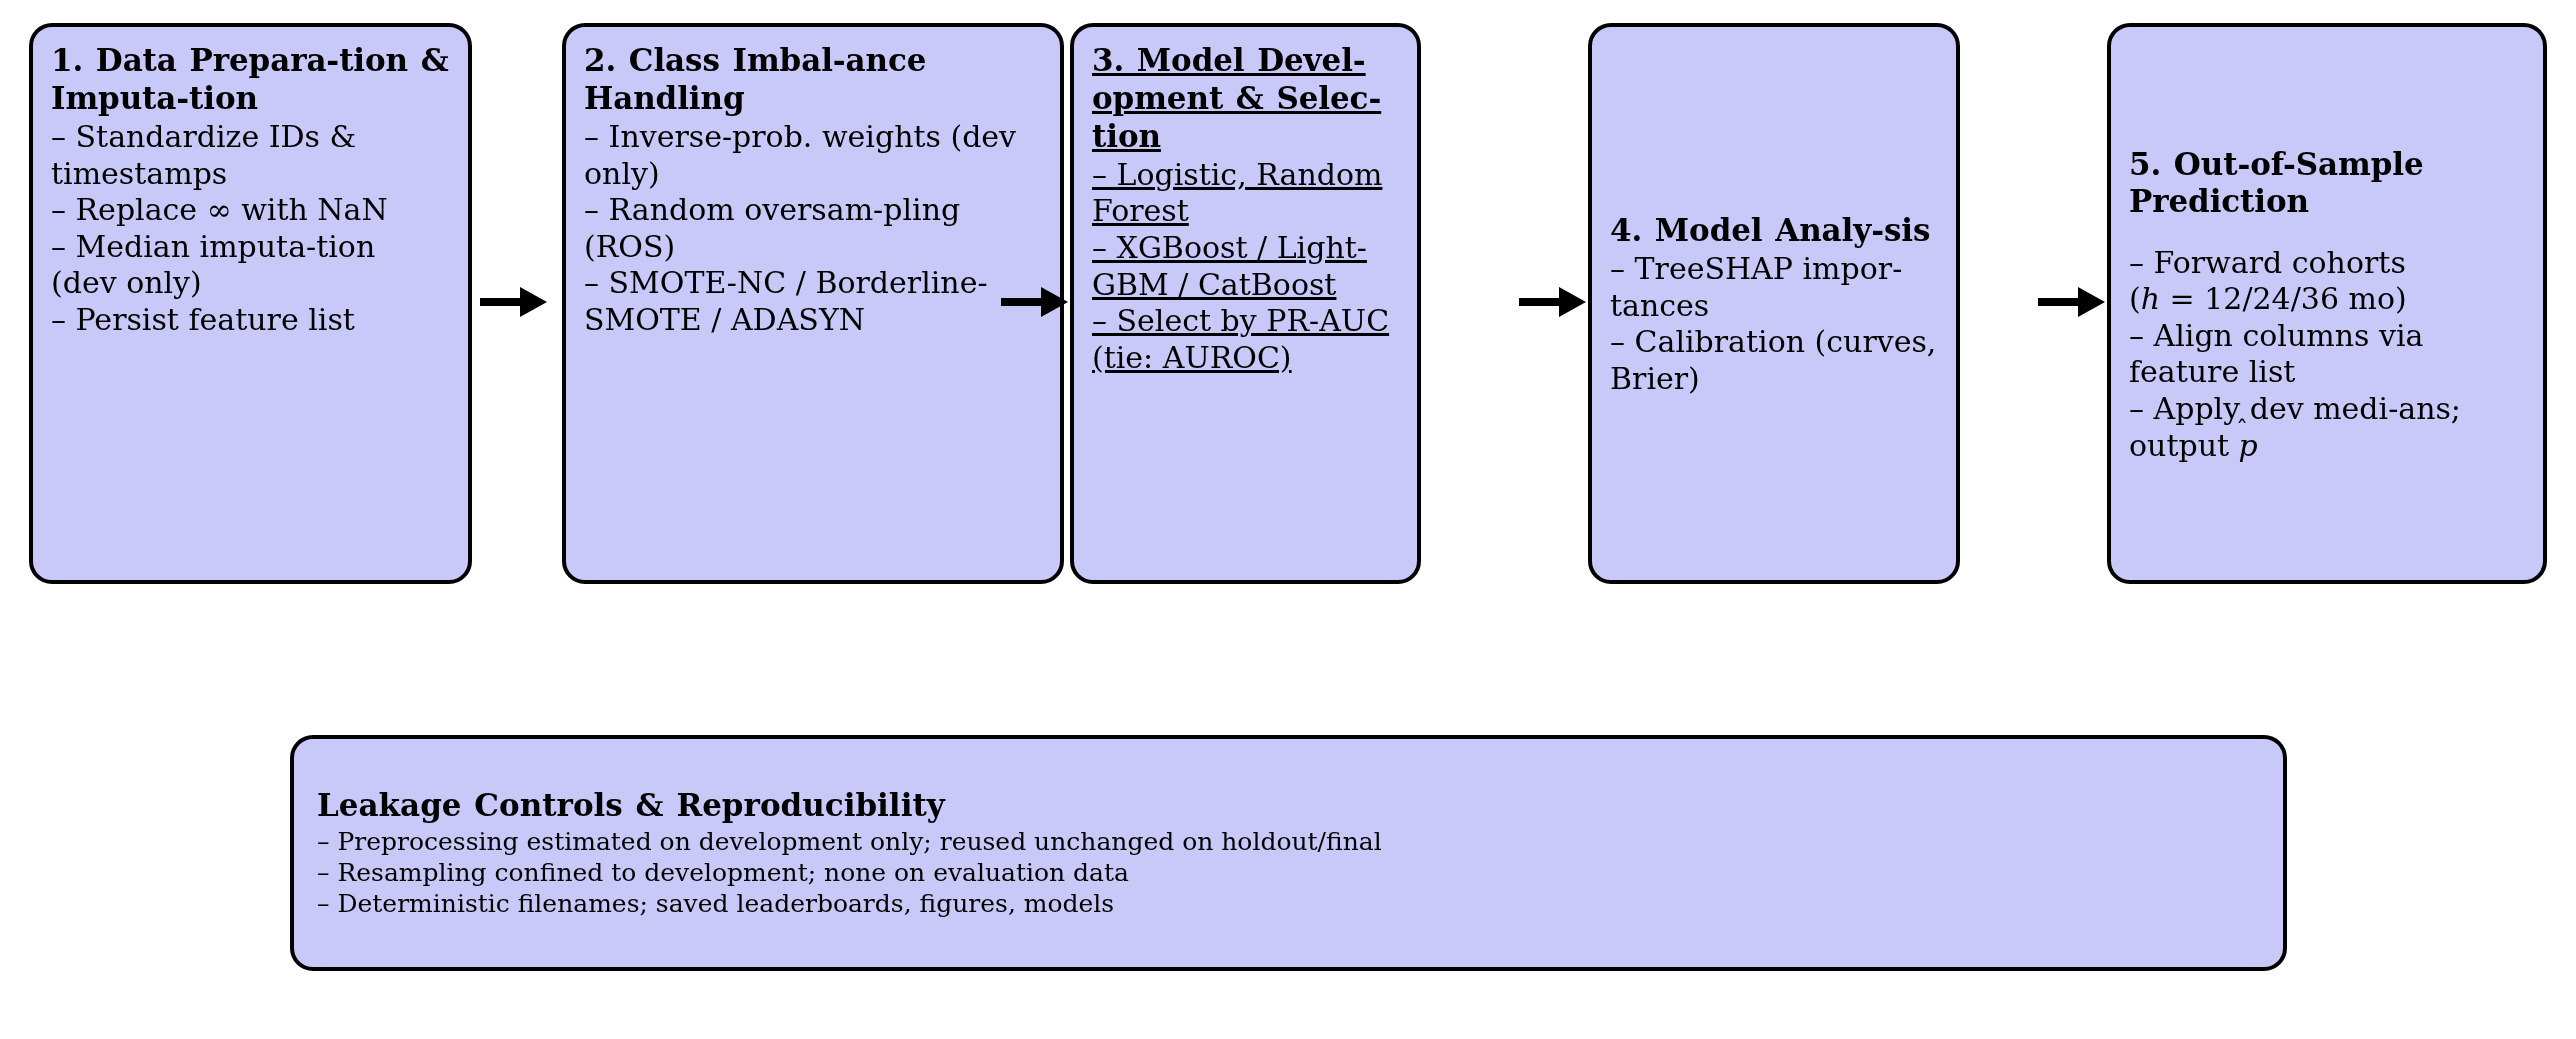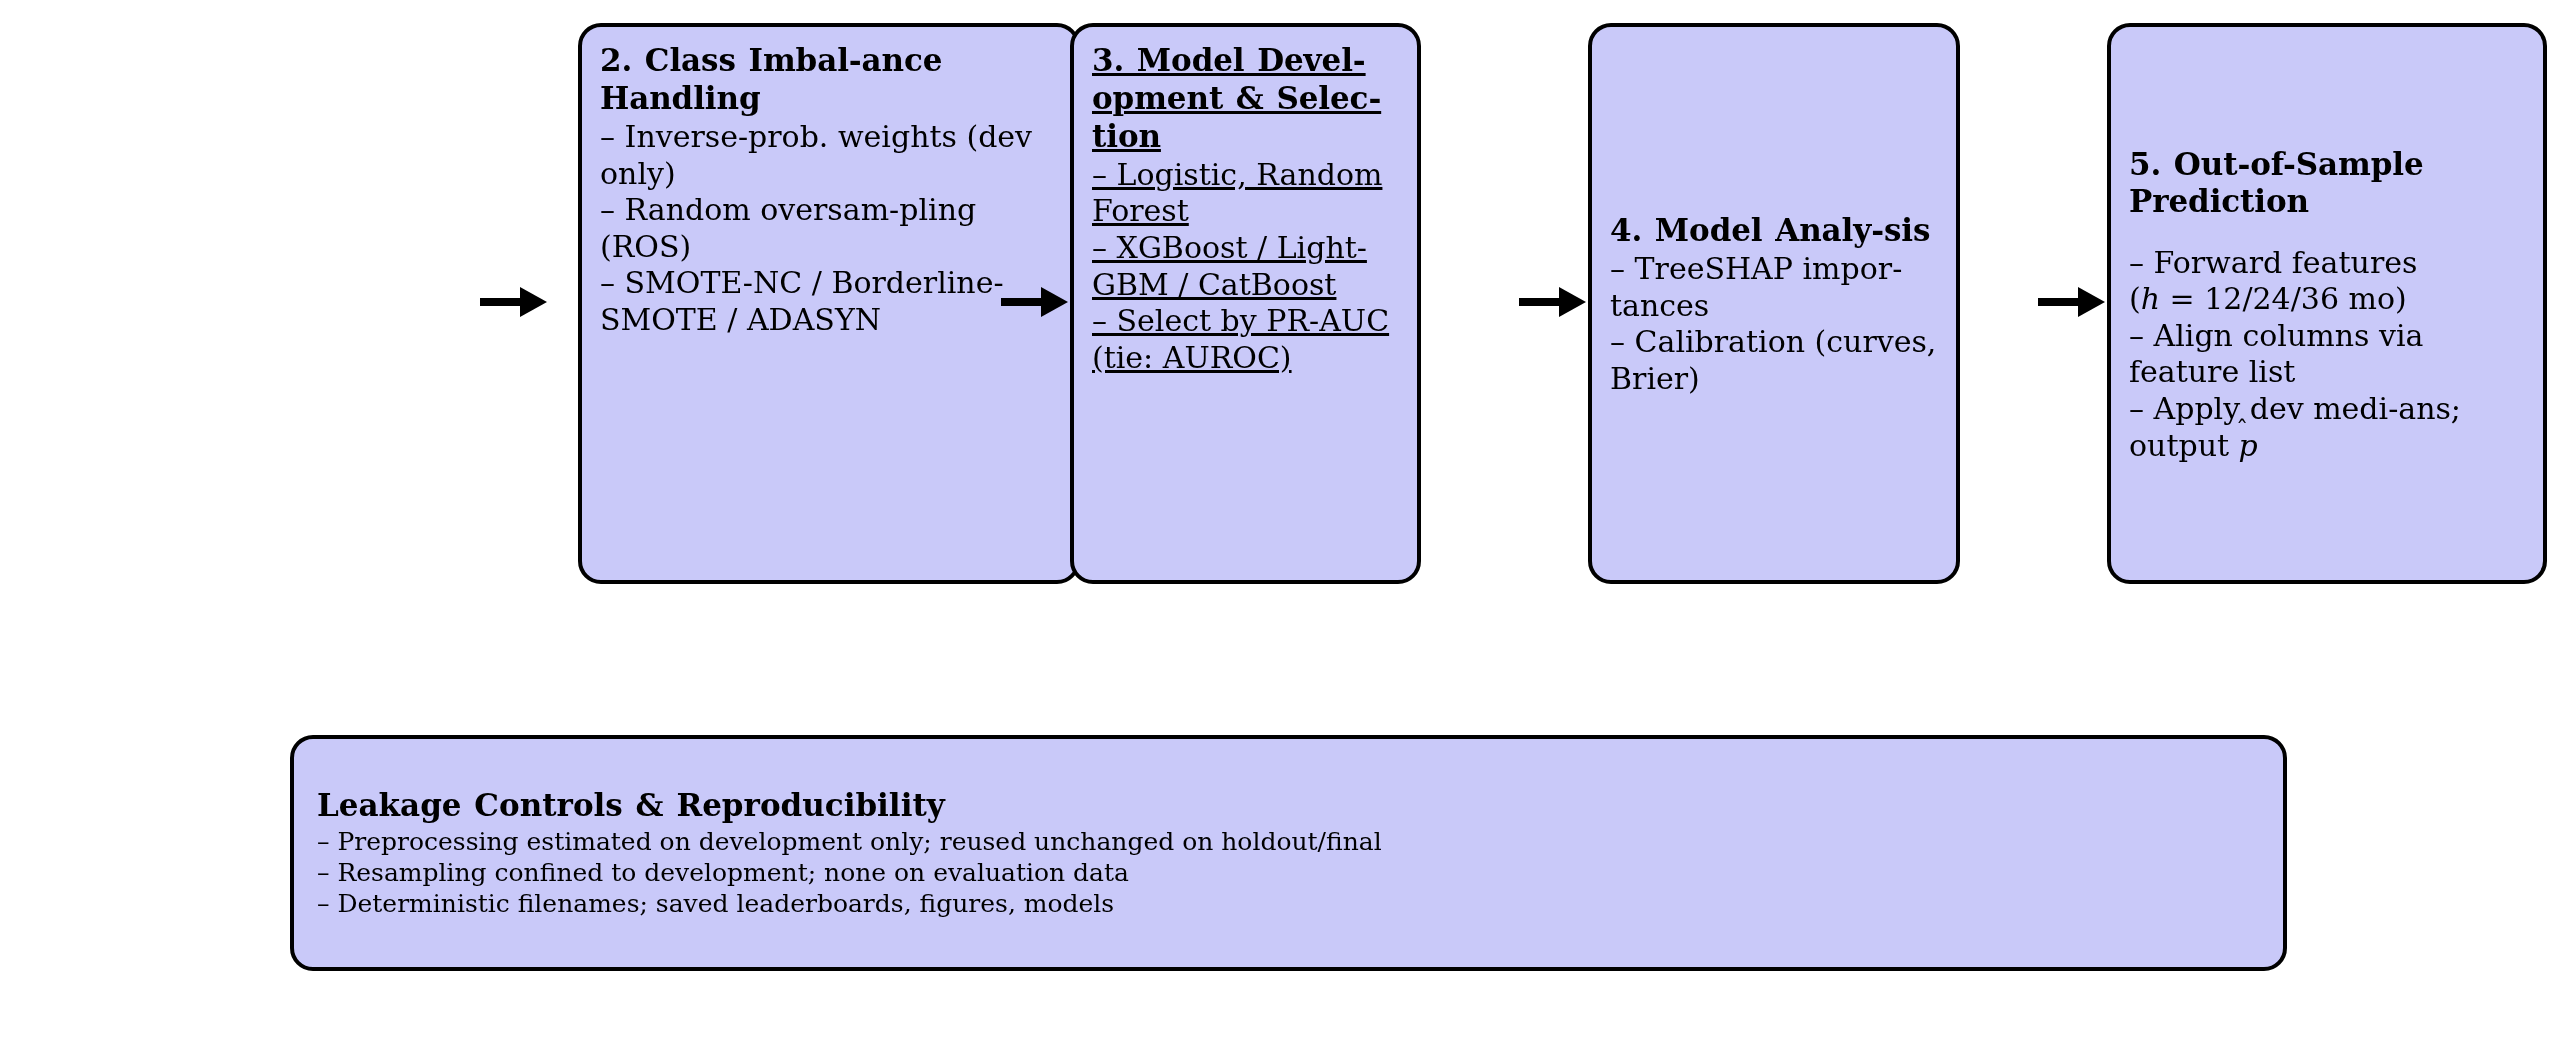--- a/index.html
+++ b/index.html
@@ -138,27 +138,36 @@
   #banner .bullet {
     font-size: 25px;
     line-height: 1.24;
   }
 </style>
 </head>
 <body>
 
 <div id="stage-row">
 
+  <div class="stage-box" style="left:29px; width:443px;">
+    <div class="stage-title">1.  Data Prepara-tion &amp; Imputa-tion</div>
+    <ul class="bullet-list">
+      <li class="bullet">– Standardize IDs &amp; timestamps</li>
+      <li class="bullet">– Replace ∞ with NaN</li>
+      <li class="bullet">– Median imputa-tion (dev only)</li>
+      <li class="bullet">– Persist feature list</li>
+    </ul>
+  </div>
 
   <div class="arrow" style="left:480px;">
     <div class="shaft"></div>
     <div class="head"></div>
   </div>
 
-  <div class="stage-box" style="left:578px; width:502px;">
+  <div class="stage-box" style="left:562px; width:502px;">
     <div class="stage-title">2.  Class Imbal-ance Handling</div>
     <ul class="bullet-list">
       <li class="bullet">– Inverse-prob. weights (dev only)</li>
       <li class="bullet">– Random oversam-pling (ROS)</li>
       <li class="bullet">– SMOTE-NC / Borderline-SMOTE / ADASYN</li>
     </ul>
   </div>
 
   <div class="arrow" style="left:1001px;">
     <div class="shaft"></div>
@@ -188,21 +197,21 @@
   </div>
 
   <div class="arrow" style="left:2038px;">
     <div class="shaft"></div>
     <div class="head"></div>
   </div>
 
   <div class="stage-box vcenter" style="left:2107px; width:440px;gap:22px;">
     <div class="stage-title">5.  Out-of-Sample Prediction</div>
     <ul class="bullet-list">
-      <li class="bullet">– Forward features</li>
+      <li class="bullet">– Forward cohorts</li>
       <li class="bullet"><span>(</span><span class="mi">h</span><span> = 12/24/36 mo)</span></li>
       <li class="bullet">– Align columns via feature list</li>
       <li class="bullet"><span>– Apply dev medi-ans; output</span> <span class="phat"><span class="hat">̂</span><span>p</span></span></li>
     </ul>
   </div>
 
 </div>
 
 <div id="banner">
   <div class="banner-title">Leakage Controls &amp; Reproducibility</div>

